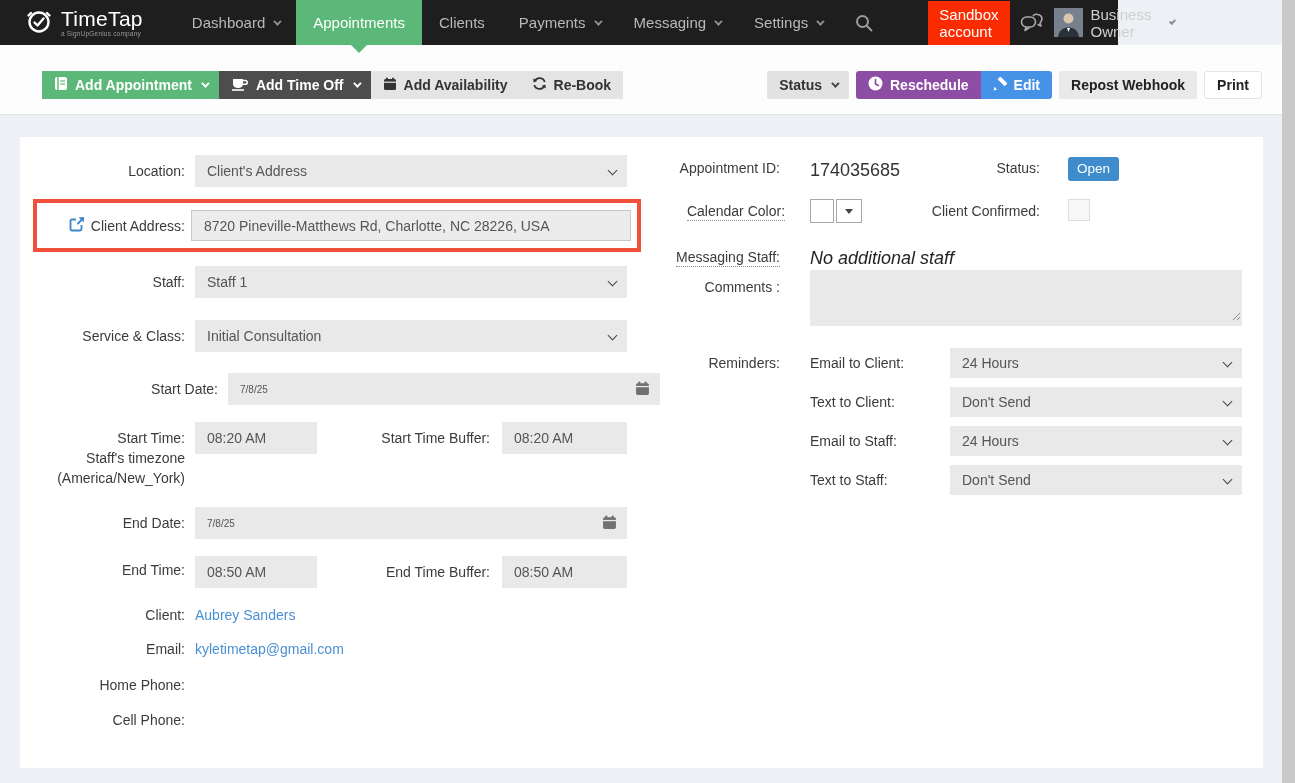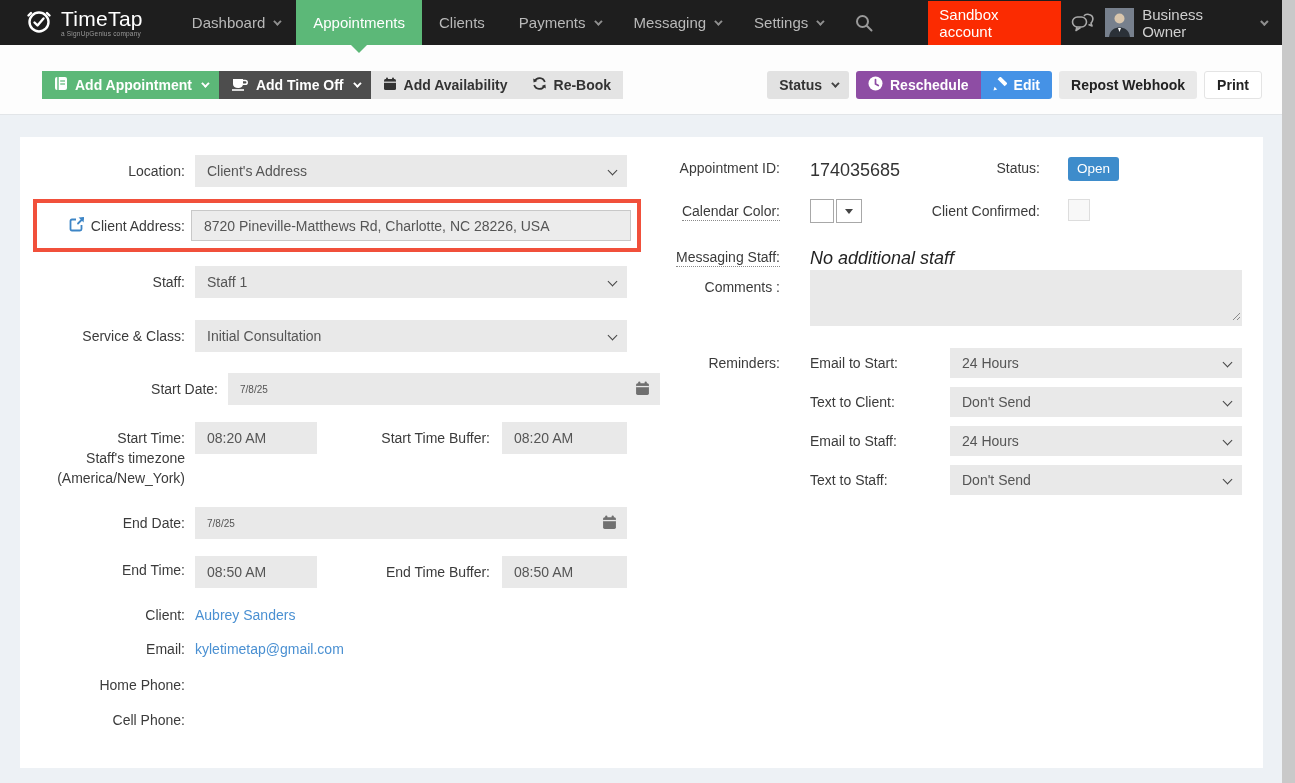--- a/index.html
+++ b/index.html
@@ -4,21 +4,21 @@
 <style>
   * { margin:0; padding:0; box-sizing:border-box; }
   html,body { width:1295px; height:783px; }
   body { font-family:"Liberation Sans","DejaVu Sans",sans-serif; background:#edf1f5; }
   .page { position:relative; width:1295px; height:783px; overflow:hidden; }
 
   
   .scrollbar-track { position:absolute; right:0; top:0; width:13px; height:783px; background:#c9c9c9; }
 
   
-  .navbar { position:absolute; top:0; left:0; width:1282px; height:45px; background:#1e1e1e; display:flex; align-items:stretch; z-index:5; }
+  .navbar { position:absolute; top:0; left:0; width:1118px; height:45px; background:#1e1e1e; display:flex; align-items:stretch; z-index:5; }
   .logo { display:flex; align-items:center; gap:7px; padding:0 14px 0 24px; cursor:pointer; }
   .logo-text { display:flex; flex-direction:column; line-height:1; }
   .logo-brand { color:#fff; font-size:21px; font-weight:400; letter-spacing:.3px; }
   .logo-tagline { color:#9a9a9a; font-size:6.5px; margin-top:2px; letter-spacing:.2px; }
   .nav-items { display:flex; align-items:stretch; margin-left:18px; }
   .nav-item { position:relative; display:flex; align-items:center; padding:0 17px; color:#b9b9b9; font-size:15px; cursor:pointer; }
   .nav-item .chev { border-color:#8f8f8f; }
   .nav-item.active { background:#5cb878; color:#fff; }
   .nav-item.active::after { content:""; position:absolute; left:50%; bottom:-8px; margin-left:-8px;
      border-left:8px solid transparent; border-right:8px solid transparent; border-top:8px solid #5cb878; }
@@ -83,21 +83,21 @@
   .link { color:#4a90d2; font-size:14px; text-decoration:none; cursor:pointer; }
 
   
   .r-label { position:absolute; width:160px; text-align:right; font-size:14px; color:#3b3b3b; }
   .dotted { border-bottom:1px dotted #8a8a8a; padding-bottom:1px; cursor:help; }
   .r-val { position:absolute; font-size:18px; color:#333; }
   .lbl-appt-id { left:600px; top:23px; }
   .val-appt-id { left:790px; top:23px; }
   .lbl-status { left:860px; top:23px; }
   .status-badge { position:absolute; left:1048px; top:20px; height:24px; line-height:24px; padding:0 9px; background:#3e8ccb; color:#fff; font-size:13.5px; border-radius:3px; cursor:default; }
-  .lbl-cal-color { left:600px; top:66px; }
+  .lbl-cal-color { left:636px; top:66px;text-align:center; }
   .cal-color-group { position:absolute; left:790px; top:62px; display:flex; }
   .cal-swatch { width:24px; height:24px; background:#fff; border:1px solid #a8a8a8; cursor:pointer; }
   .cal-dd { width:26px; height:24px; margin-left:2px; background:#fff; border:1px solid #a8a8a8; display:flex; align-items:center; justify-content:center; cursor:pointer; }
   .caret-solid { width:0; height:0; border-left:4px solid transparent; border-right:4px solid transparent; border-top:5px solid #444; }
   .lbl-client-confirmed { left:860px; top:66px; }
   .checkbox { position:absolute; left:1048px; top:62px; width:22px; height:22px; background:#f8f8f8; border:1px solid #ddd; cursor:pointer; }
   .lbl-add-staff { left:600px; top:112px; }
   .val-add-staff { left:790px; top:111px; font-style:italic; color:#222; }
   .lbl-comments { left:600px; top:142px; }
   .comments-area { position:absolute; left:790px; top:133px; width:432px; height:56px; background:#e9e9e9; cursor:text; }
@@ -410,21 +410,21 @@
       <span class="resize-handle">
         <svg width="9" height="9" viewBox="0 0 9 9">
           <line x1="2" y1="9" x2="9" y2="2" stroke="#8a8a8a" stroke-width="1"></line>
           <line x1="6" y1="9" x2="9" y2="6" stroke="#8a8a8a" stroke-width="1"></line>
         </svg>
       </span>
     </div>
 
     <div class="r-label lbl-reminders">Reminders:</div>
 
-    <div class="rem-lbl rem1">Email to Start:</div>
+    <div class="rem-lbl rem1">Email to Client:</div>
     <div class="rem-sel rem1">
       <div class="sel">
           <span>24 Hours</span>
           <span class="sel-chev"></span>
         </div>
     </div>
     <div class="rem-lbl rem2">Text to Client:</div>
     <div class="rem-sel rem2">
       <div class="sel">
           <span>Don't Send</span>

